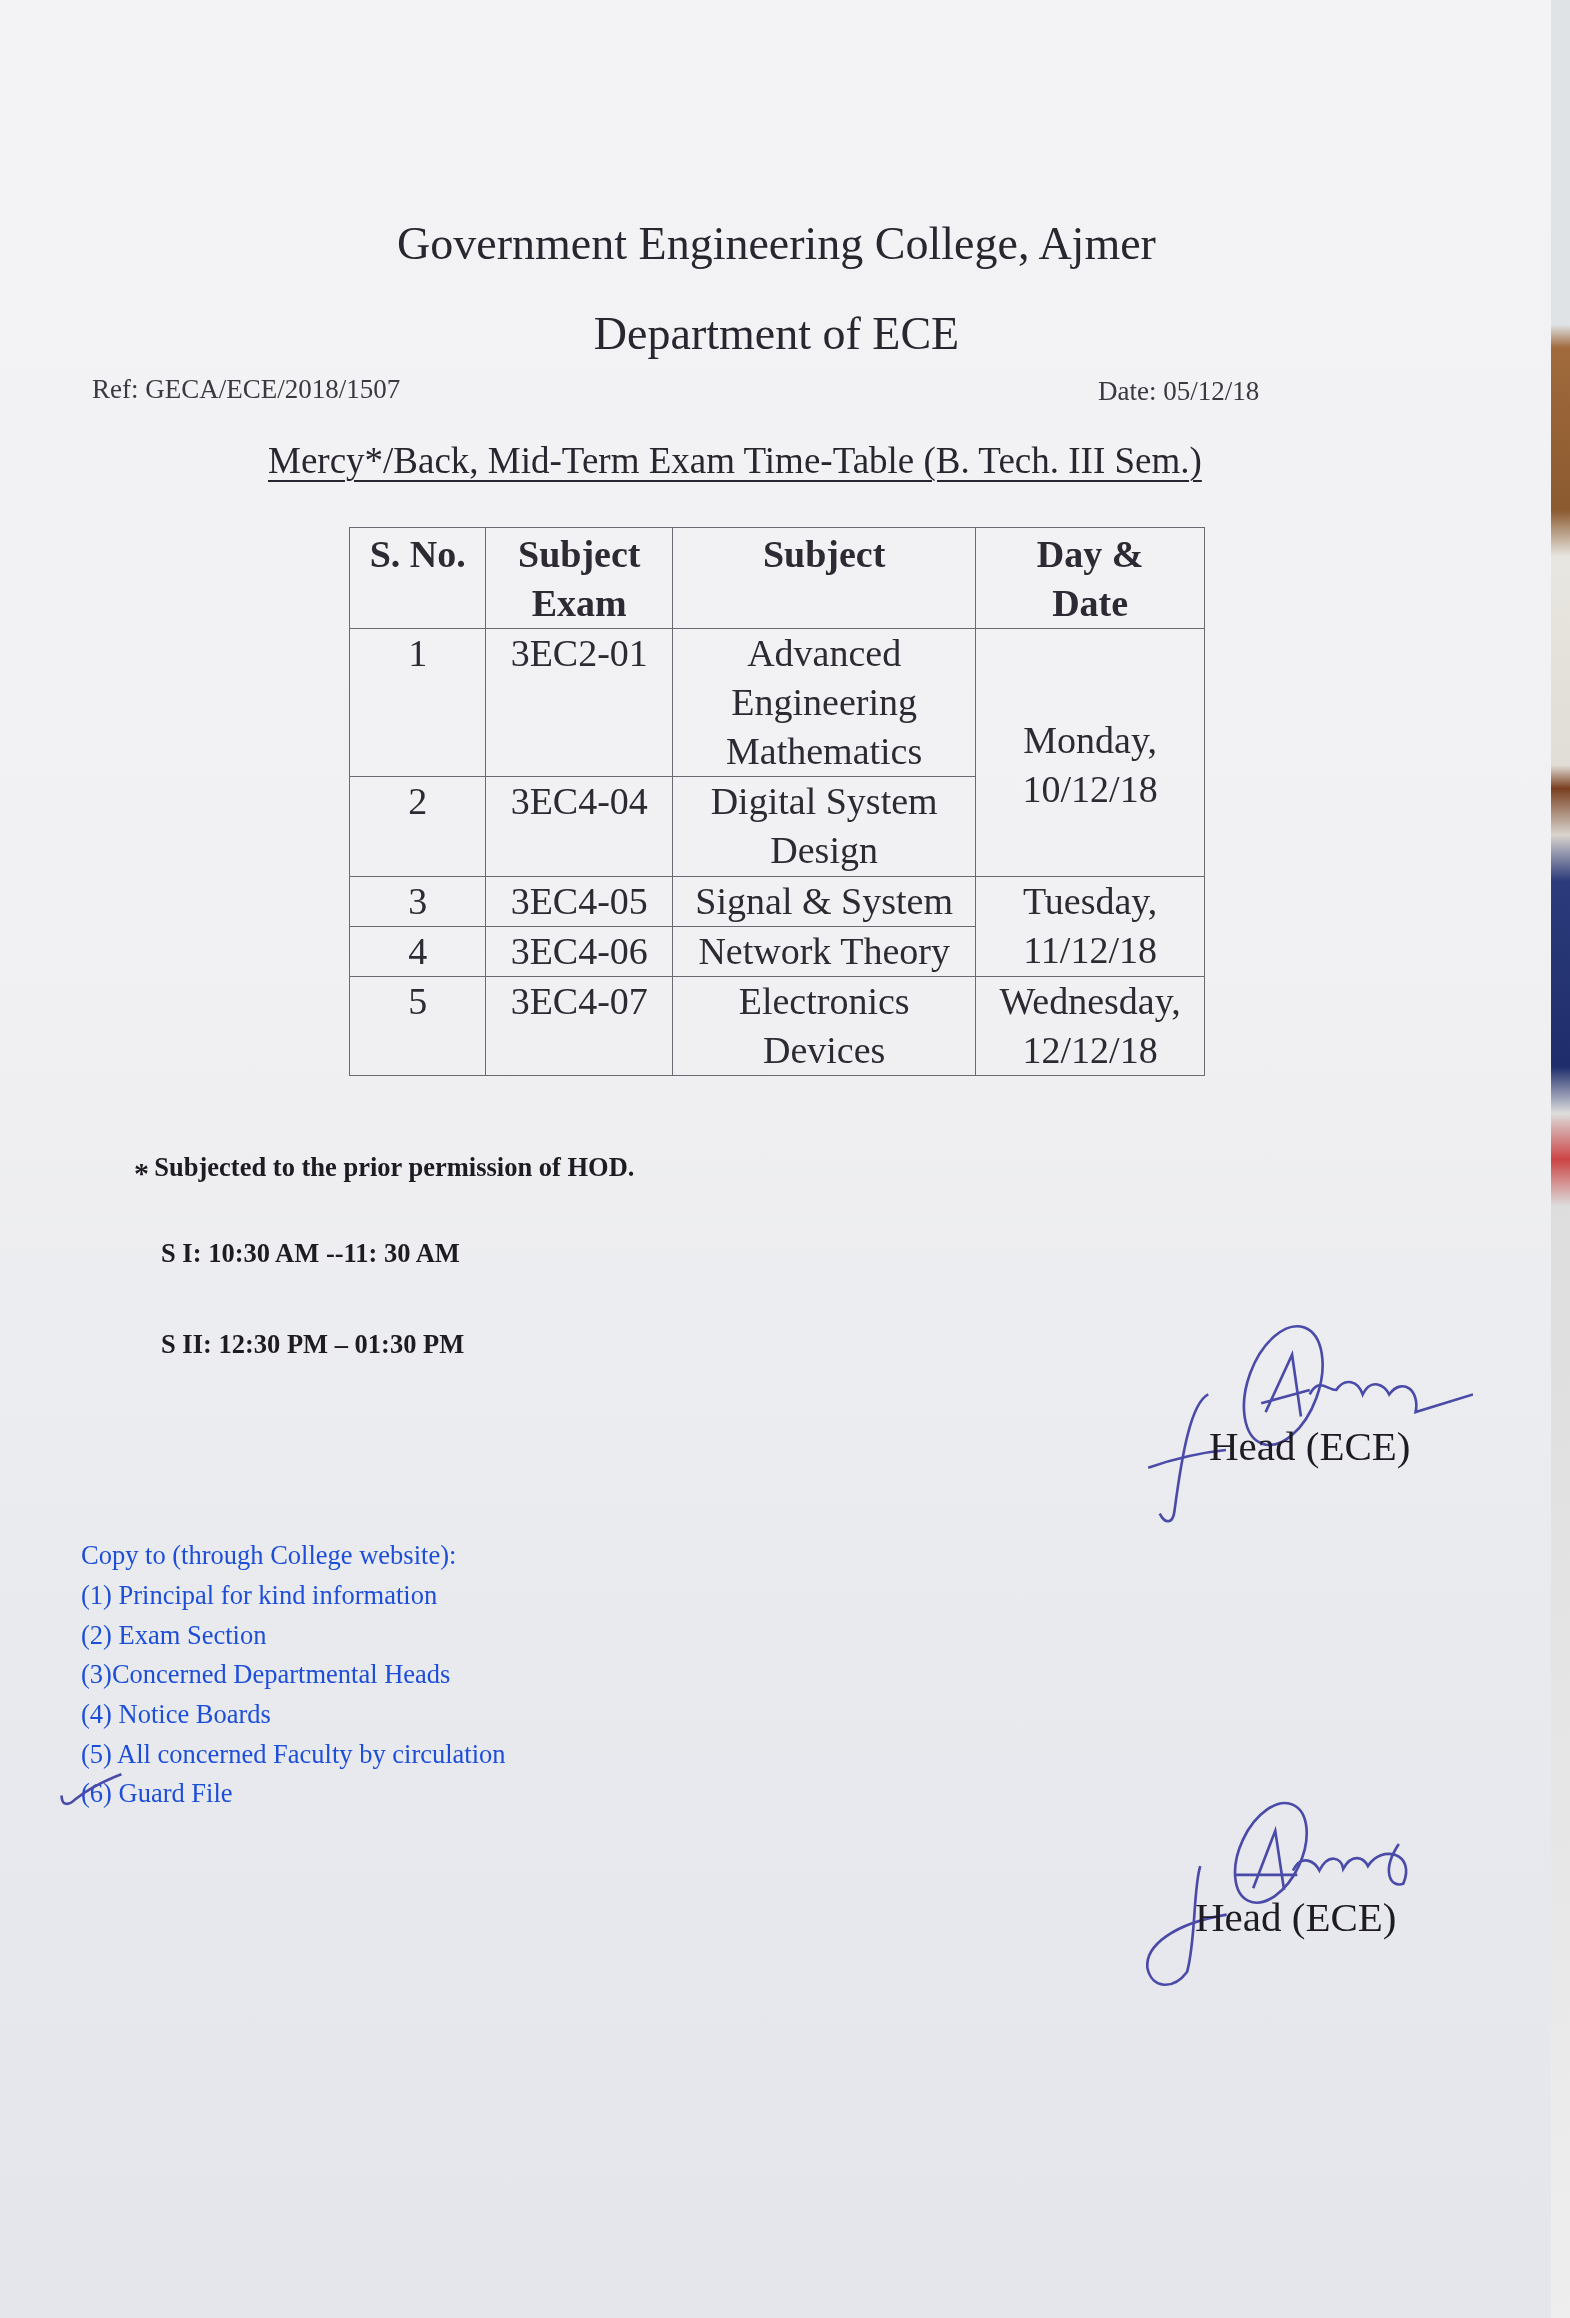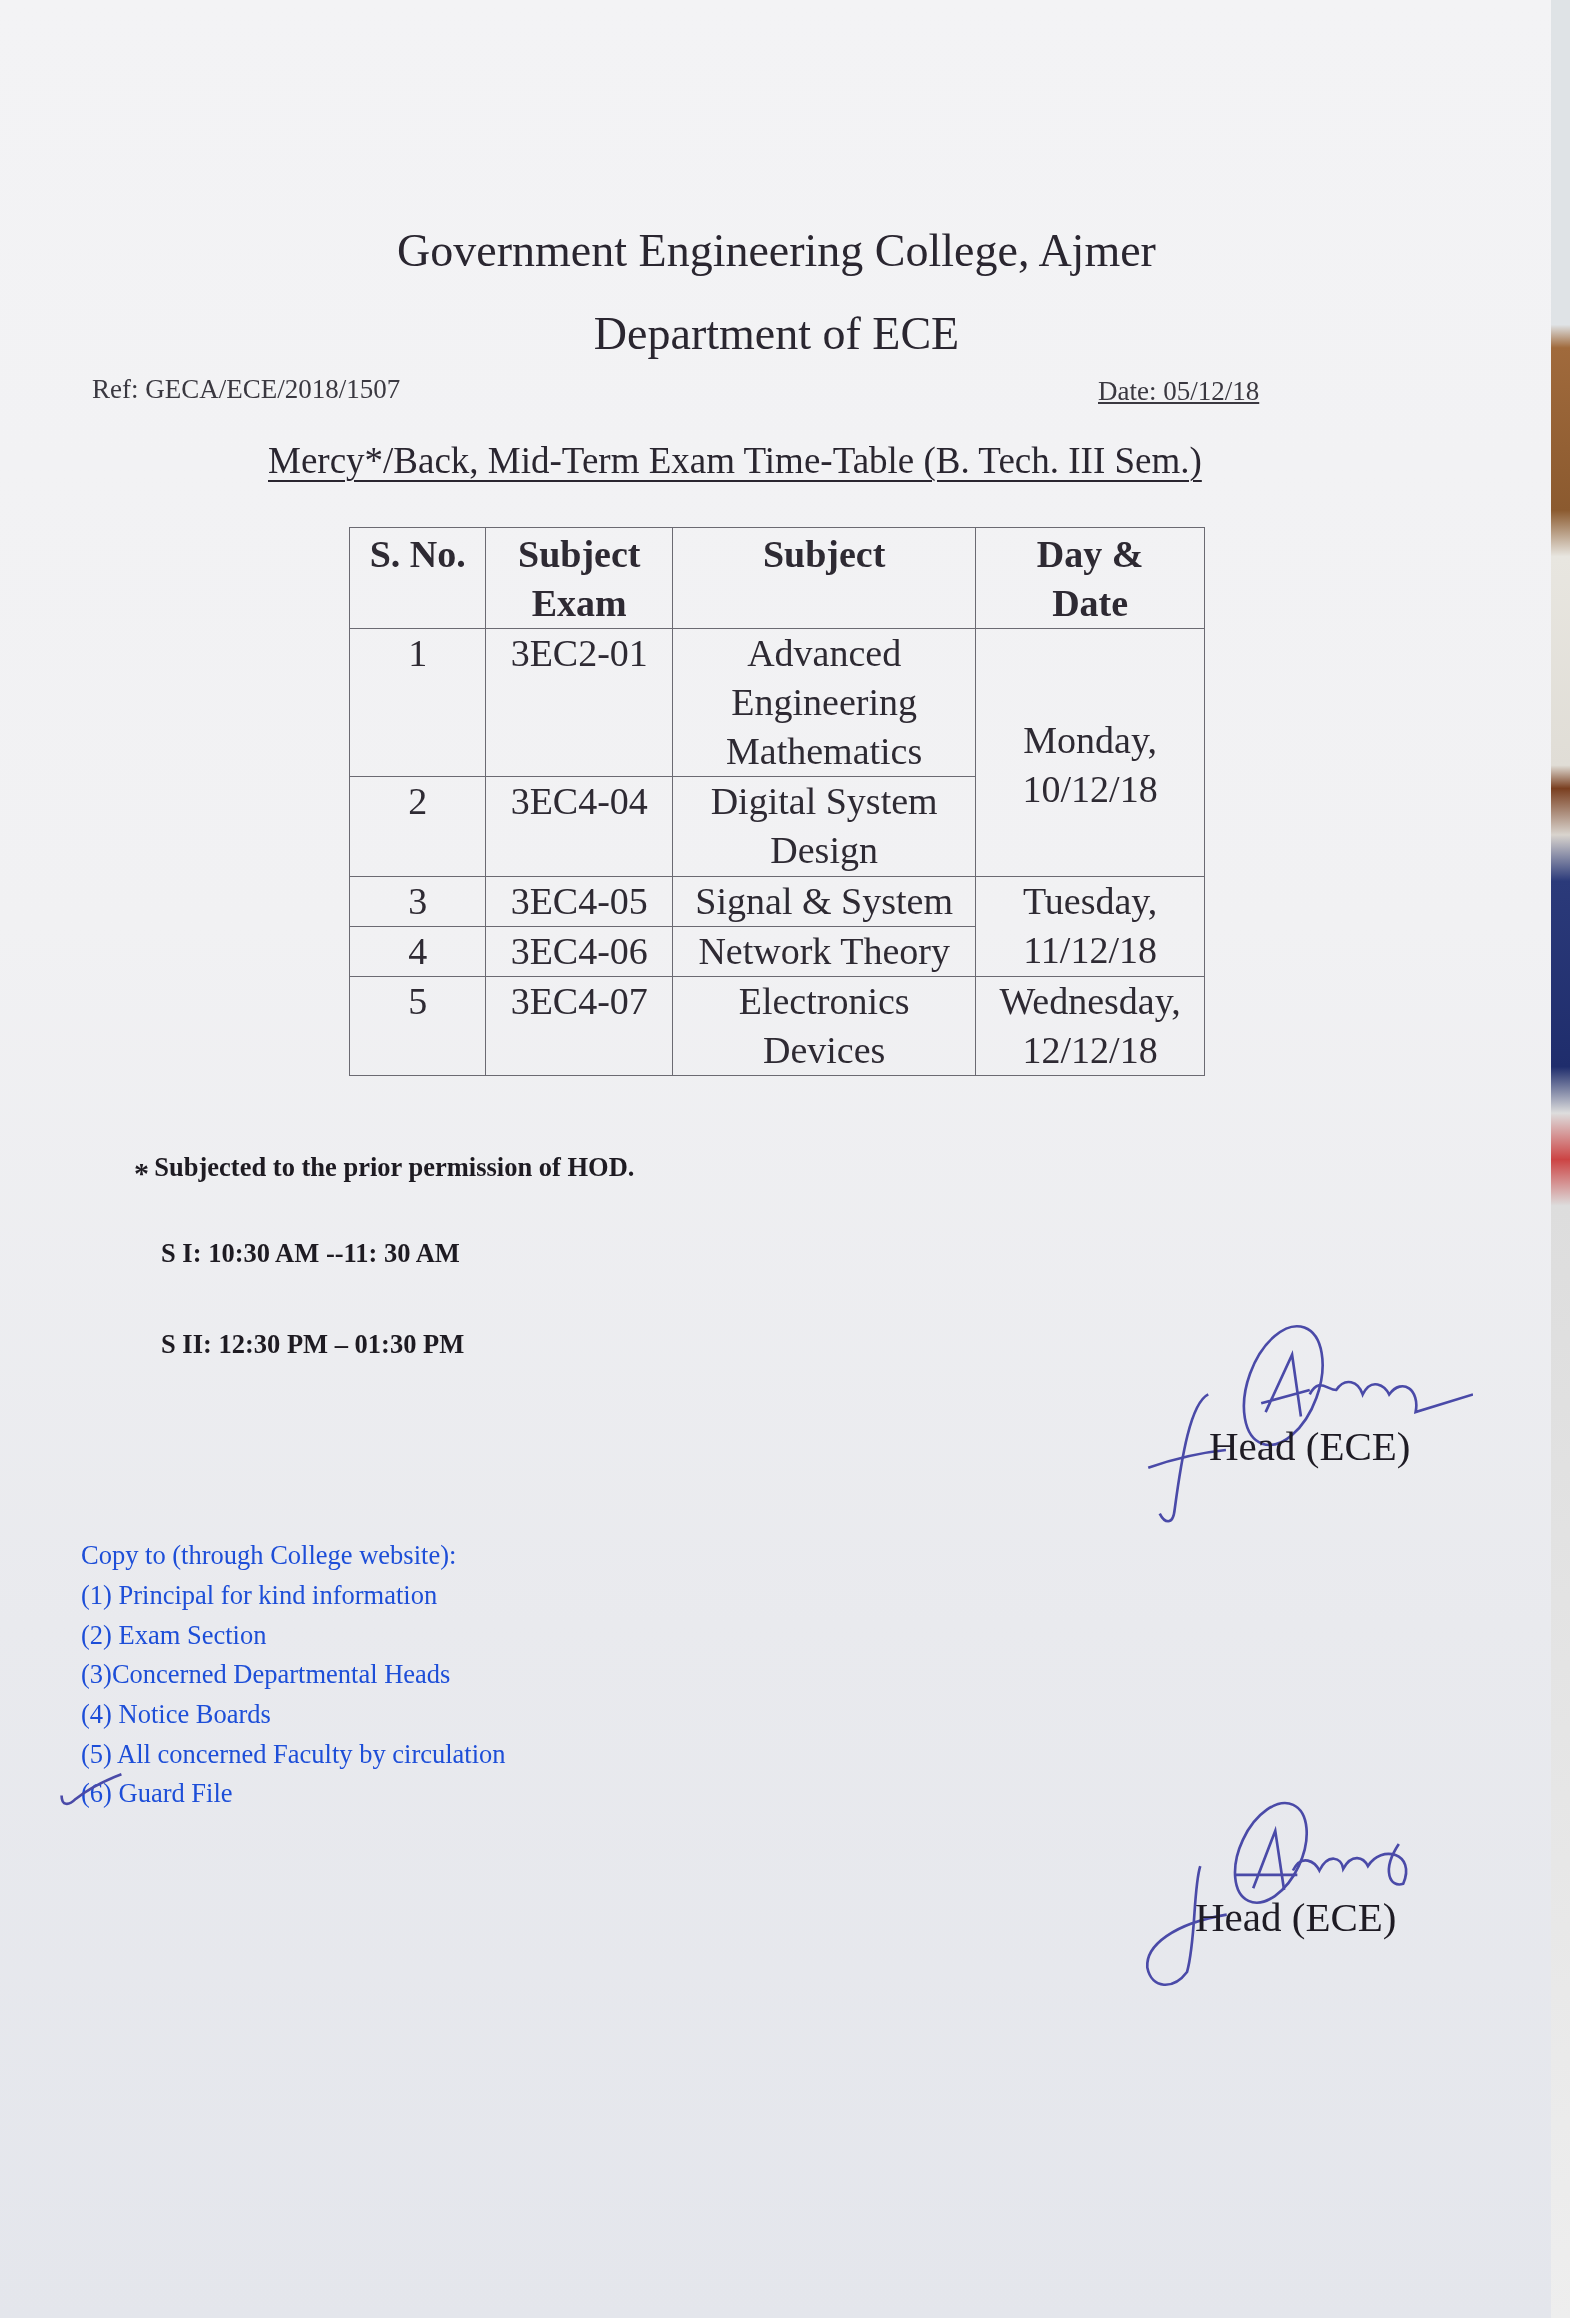--- a/index.html
+++ b/index.html
@@ -30,25 +30,25 @@
   .bold { font-weight: bold; font-size: 26.5px; color: #1e1b22; }
   .copy { font-size: 26.5px; line-height: 40px; color: #1d4ed8; }
   .head { font-size: 41px; color: #1e1b24; }
   .sig { position: absolute; }
 </style>
 </head>
 <body>
 
 <div class="edge"></div>
 
-<div class="abs title" style="top:224px;">Government Engineering College, Ajmer</div>
+<div class="abs title" style="top:217px;">Government Engineering College, Ajmer</div>
 <div class="abs title" style="top:284px;margin-top:23px;">Department of ECE</div>
 
 <div class="abs ref" style="left:92px; top:374px;text-align:center;">Ref: GECA/ECE/2018/1507</div>
-<div class="abs ref" style="left:1098px; top:376px;text-decoration:underline;">Date: 05/12/18</div>
+<div class="abs ref" style="left:1098px; top:376px;">Date: 05/12/18</div>
 
 <div class="abs subtitle">Mercy*/Back, Mid-Term Exam Time-Table (B. Tech. III Sem.)</div>
 
 <table class="tt">
   <colgroup>
     <col style="width:137px">
       <col style="width:187px">
       <col style="width:304px">
       <col style="width:229px">
   </colgroup>

